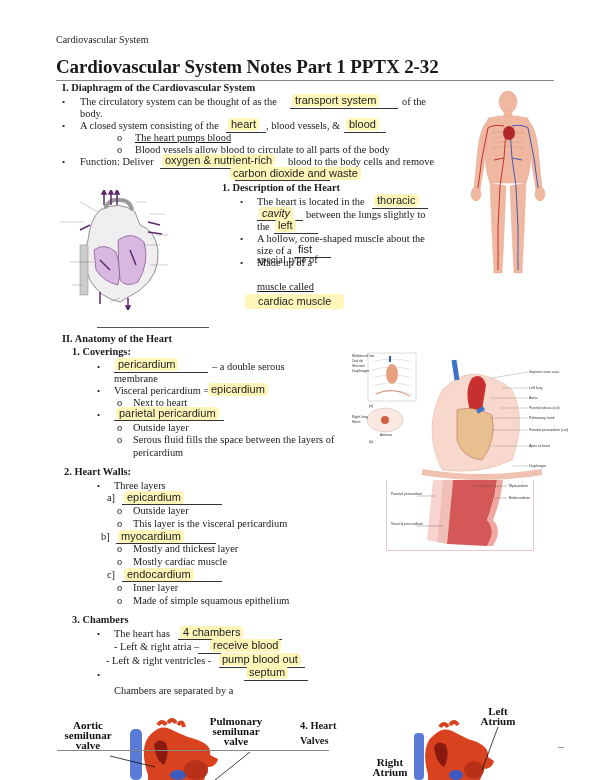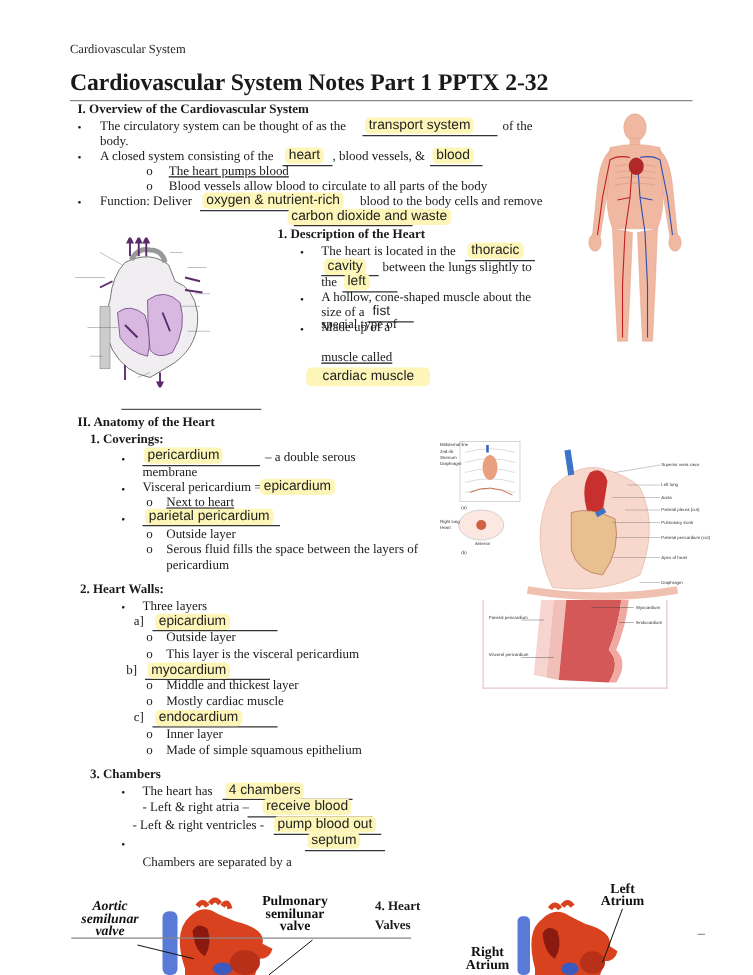--- a/index.html
+++ b/index.html
@@ -18,21 +18,21 @@
   .valve-lbl { font-family:"Liberation Serif", serif; font-weight:bold; font-size:11px; line-height:10px; text-align:center; position:absolute; color:#111; }
 </style>
 </head>
 <body>
 
 <div class="abs header-text">Cardiovascular System</div>
 
 <div class="abs title">Cardiovascular System Notes Part 1 PPTX 2-32</div>
 <div class="rule" style="left:56px; top:80px; width:498px;"></div>
 
-<div class="abs t b" style="left:62px; top:82px;">I.  Overview of the Cardiovascular System</div>
+<div class="abs t b" style="left:62px; top:82px;">I.  Diaphragm of the Cardiovascular System</div>
 
 <span class="abs bullet" style="left:62px; top:97px;">•</span>
 <div class="abs t" style="left:80px; top:96px;">The circulatory system can be thought of as the</div>
 <div class="blank" style="left:290px; top:108px; width:108px;"></div>
 <div class="hl" style="left:292px; top:94px;">transport system</div>
 <div class="abs t" style="left:402px; top:96px;">of the</div>
 <div class="abs t" style="left:80px; top:108px;">body.</div>
 
 <span class="abs bullet" style="left:62px; top:121px;">•</span>
 <div class="abs t" style="left:80px; top:120px;text-align:center;">A closed system consisting of the</div>
@@ -92,21 +92,21 @@
     </g>
   </svg>
 </div>
 
 <div class="abs t b" style="left:222px; top:182px;">1.  Description of the Heart</div>
 <span class="abs bullet" style="left:240px; top:197px;">•</span>
 <div class="abs t" style="left:257px; top:196px;">The heart is located in the</div>
 <div class="blank" style="left:372px; top:208px; width:56px;"></div>
 <div class="hl" style="left:374px; top:194px;">thoracic</div>
 <div class="blank" style="left:257px; top:220px; width:46px;"></div>
-<div class="hl" style="left:259px; top:207px;">cavity</div>
+<div class="hl" style="left:259px; top:207px;font-style:italic;">cavity</div>
 <div class="abs t" style="left:306px; top:209px;">between the lungs slightly to</div>
 <div class="abs t" style="left:257px; top:221px;">the</div>
 <div class="blank" style="left:274px; top:233px; width:44px;"></div>
 <div class="hl" style="left:275px; top:219px;">left</div>
 
 <span class="abs bullet" style="left:240px; top:234px;">•</span>
 <div class="abs t" style="left:257px; top:233px;">A hollow, cone-shaped muscle about the</div>
 <div class="abs t" style="left:257px; top:245px;">size of a</div>
 <div class="blank" style="left:294px; top:257px; width:37px;"></div>
 <div class="hl" style="left:295px; top:243px; background:transparent;">fist</div>
@@ -156,21 +156,21 @@
 <span class="abs bullet" style="left:97px; top:362px;">•</span>
 <div class="blank" style="left:114px; top:372px; width:94px;"></div>
 <div class="hl" style="left:115px; top:358px;">pericardium</div>
 <div class="abs t" style="left:212px; top:361px;">– a double serous</div>
 <div class="abs t" style="left:114px; top:373px;">membrane</div>
 
 <span class="abs bullet" style="left:97px; top:386px;">•</span>
 <div class="abs t" style="left:114px; top:385px;">Visceral pericardium =</div>
 <div class="hl" style="left:208px; top:383px;">epicardium</div>
 <span class="abs t" style="left:117px; top:397px;">o</span>
-<div class="abs t" style="left:133px; top:397px;text-decoration:underline;">Next to heart</div>
+<div class="abs t" style="left:133px; top:397px;">Next to heart</div>
 
 <span class="abs bullet" style="left:97px; top:410px;">•</span>
 <div class="blank" style="left:114px; top:420px; width:110px;"></div>
 <div class="hl" style="left:116px; top:407px;">parietal pericardium</div>
 <span class="abs t" style="left:117px; top:422px;">o</span>
 <div class="abs t" style="left:133px; top:422px;">Outside layer</div>
 <span class="abs t" style="left:117px; top:434px;">o</span>
 <div class="abs t" style="left:133px; top:434px;">Serous fluid fills the space between the layers of</div>
 <div class="abs t" style="left:133px; top:447px;">pericardium</div>
 
@@ -253,21 +253,21 @@
 <div class="hl" style="left:124px; top:491px;">epicardium</div>
 <span class="abs t" style="left:117px; top:505px;">o</span>
 <div class="abs t" style="left:133px; top:505px;">Outside layer</div>
 <span class="abs t" style="left:117px; top:518px;">o</span>
 <div class="abs t" style="left:133px; top:518px;">This layer is the visceral pericardium</div>
 
 <div class="abs t" style="left:101px; top:531px;">b]</div>
 <div class="blank" style="left:116px; top:543px; width:100px;"></div>
 <div class="hl" style="left:118px; top:530px;">myocardium</div>
 <span class="abs t" style="left:117px; top:543px;">o</span>
-<div class="abs t" style="left:133px; top:543px;">Middle and thickest layer</div>
+<div class="abs t" style="left:133px; top:543px;">Mostly and thickest layer</div>
 <span class="abs t" style="left:117px; top:556px;">o</span>
 <div class="abs t" style="left:133px; top:556px;">Mostly cardiac muscle</div>
 
 <div class="abs t" style="left:107px; top:569px;">c]</div>
 <div class="blank" style="left:122px; top:581px; width:100px;"></div>
 <div class="hl" style="left:124px; top:568px;">endocardium</div>
 <span class="abs t" style="left:117px; top:582px;">o</span>
 <div class="abs t" style="left:133px; top:582px;">Inner layer</div>
 <span class="abs t" style="left:117px; top:595px;">o</span>
 <div class="abs t" style="left:133px; top:595px;">Made of simple squamous epithelium</div>
@@ -297,21 +297,21 @@
 <div class="fig" style="left:118px; top:715px; width:110px; height:65px;">
   <svg width="110" height="65" viewBox="0 0 110 65">
     <rect x="12" y="14" width="12" height="51" rx="5" fill="#5a7ad8"></rect>
     <path d="M30 60 Q20 30 34 18 Q44 8 56 16 L70 22 Q95 28 92 40 L100 44 Q98 52 90 52 L86 65 L30 65 Z" fill="#d9421e"></path>
     <path d="M40 10 Q44 4 48 10 M50 8 Q54 2 58 8 M60 10 Q64 4 66 12" fill="none" stroke="#d9421e" stroke-width="4"></path>
     <path d="M36 30 Q40 22 48 28 Q52 40 46 50 Q38 46 36 30 Z" fill="#8a1a10"></path>
     <ellipse cx="60" cy="60" rx="8" ry="5" fill="#3a5ac0"></ellipse>
     <ellipse cx="78" cy="55" rx="12" ry="10" fill="#b83018"></ellipse>
   </svg>
 </div>
-<div class="valve-lbl" style="left:58px; top:720px; width:60px;font-style:italic;">
+<div class="valve-lbl" style="left:58px; top:720px; width:60px;">
   <div>Aortic</div>
   <div>semilunar</div>
   <div>valve</div>
 </div>
 <div class="valve-lbl" style="left:200px; top:716px; width:72px;">
   <div>Pulmonary</div>
   <div>semilunar</div>
   <div>valve</div>
 </div>
 <svg class="fig" style="left:100px; top:740px;" width="200" height="40">

